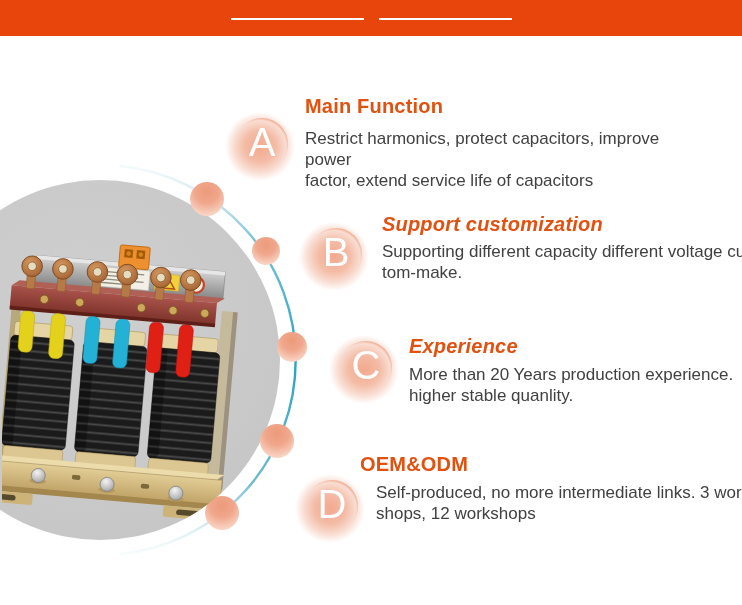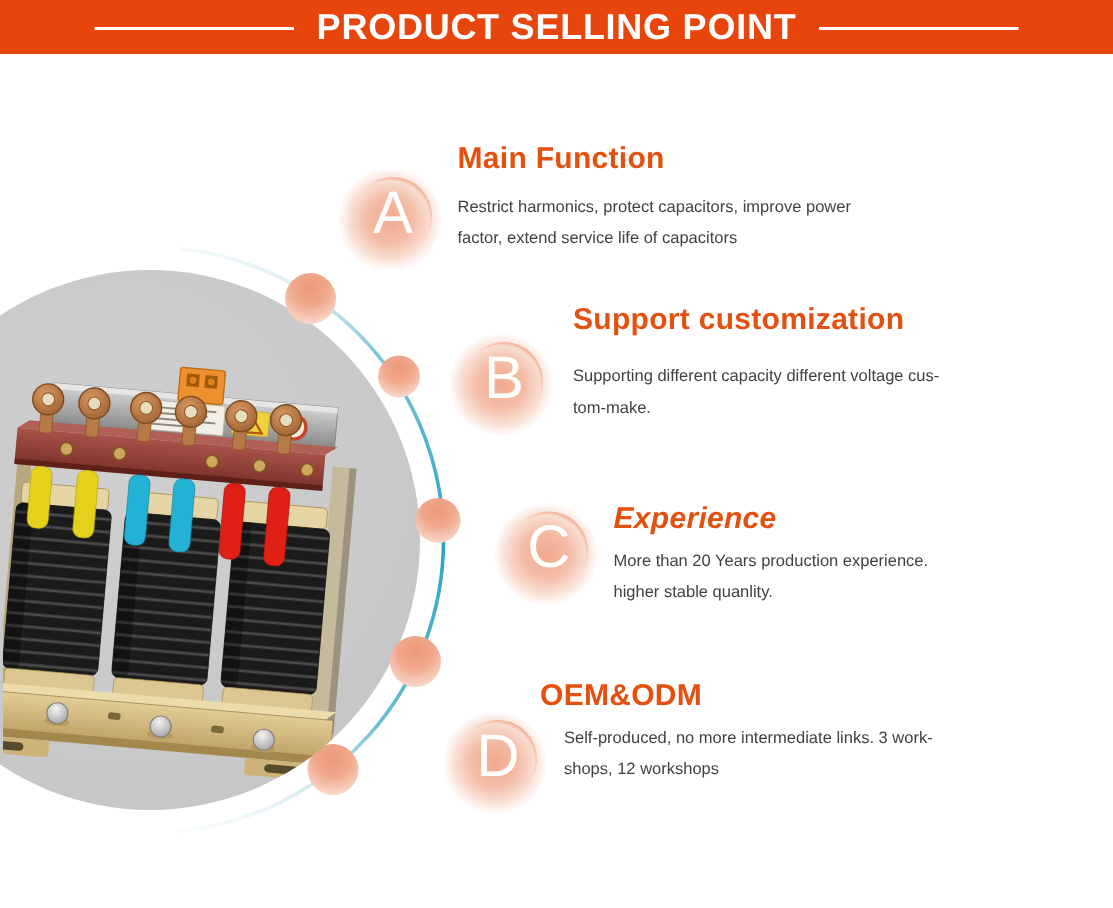--- a/index.html
+++ b/index.html
@@ -48,32 +48,31 @@
     content:"";position:absolute;left:-11px;right:-7px;top:-6px;bottom:-11px;
     border-radius:50%;z-index:-1;
     background:radial-gradient(closest-side, #f2a98e 0%, #f4bca6 45%, #f9ddd2 75%, rgba(253,240,235,0) 100%);
   }
   .badge span{color:#ffffff;font-size:40px;line-height:1;transform:translateY(-2px);}
   .bdg-a{left:236px;top:118px;}
   .bdg-b{left:310px;top:228px;}
   .bdg-c{left:340px;top:341px;}
   .bdg-d{left:306px;top:480px;}
   .sp-title{position:absolute;margin:0;font-size:20px;font-weight:bold;color:#E25110;z-index:5;letter-spacing:.2px;}
-  .sp-body{position:absolute;margin:0;font-size:11px;line-height:21px;color:#414141;z-index:5;white-space:pre-line;width:400px;}
+  .sp-body{position:absolute;margin:0;font-size:17px;line-height:21px;color:#414141;z-index:5;white-space:pre-line;width:400px;}
   .t-a{left:305px;top:95px;}  .b-a{left:305px;top:128px;}
-  .t-b{left:382px;top:202px;} .b-b{left:382px;top:241px;}
+  .t-b{left:382px;top:213px;font-style:italic;} .b-b{left:382px;top:241px;}
   .t-c{left:409px;top:335px;font-style:italic;} .b-c{left:409px;top:364px;}
   .t-d{left:360px;top:453px;} .b-d{left:376px;top:482px;}
 </style>
 </head>
 <body>
 
 <header class="banner">
   <span class="dash"></span>
-  <h1>PRODUCT SELLING POINT</h1>
   <span class="dash"></span>
 </header>
 
 <div class="photo-circle"></div>
 
 <svg class="curve" width="742" height="605" viewBox="0 0 742 605">
   <defs>
     <linearGradient id="cg" gradientUnits="userSpaceOnUse" x1="120" y1="166" x2="120" y2="554">
       <stop offset="0" stop-color="#cfe9f1" stop-opacity="0.25"></stop>
       <stop offset="0.18" stop-color="#7fc3d6"></stop>

